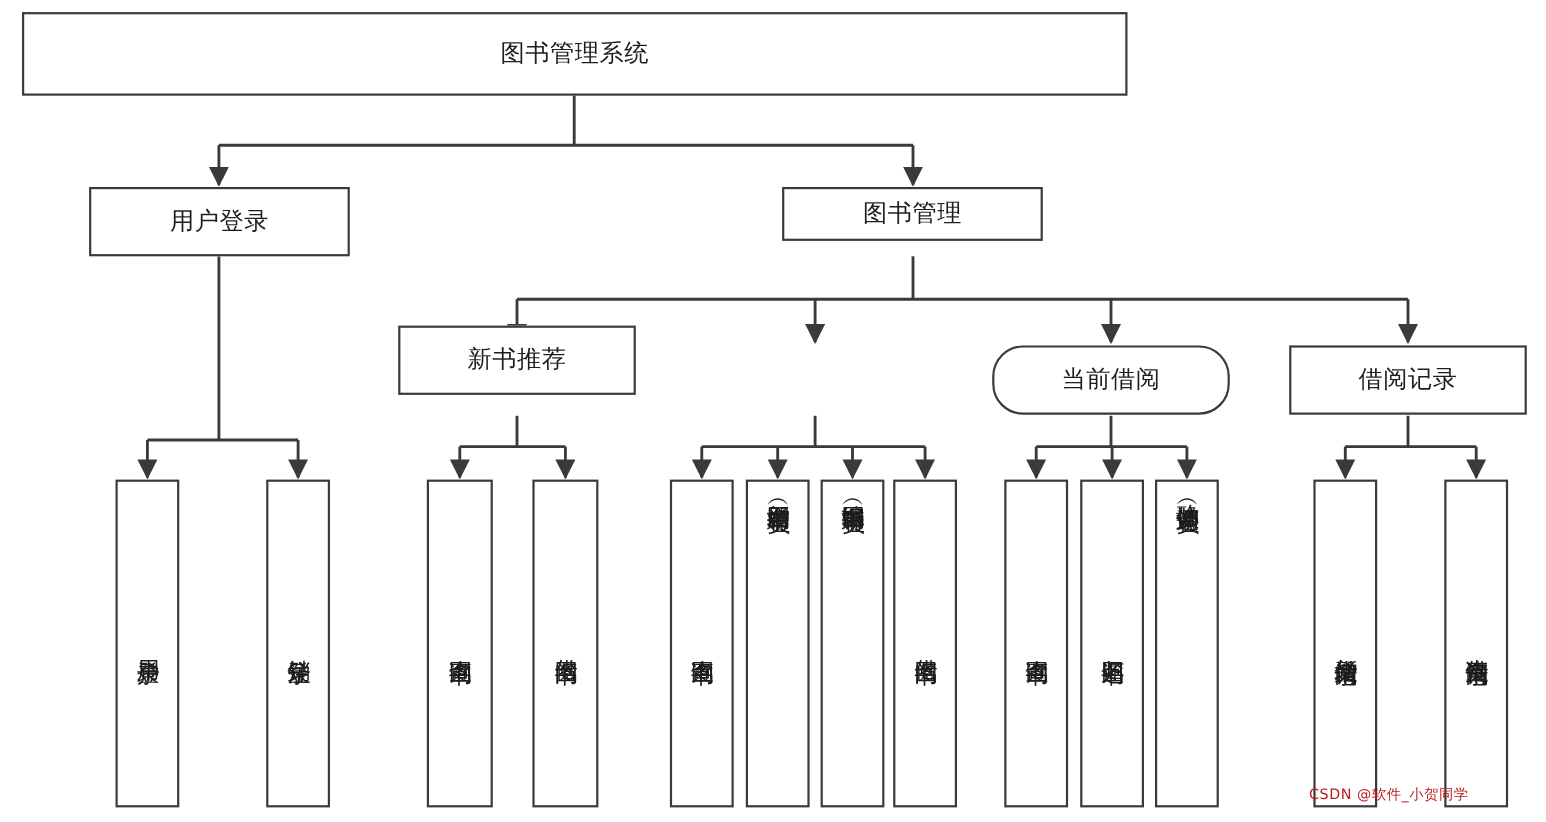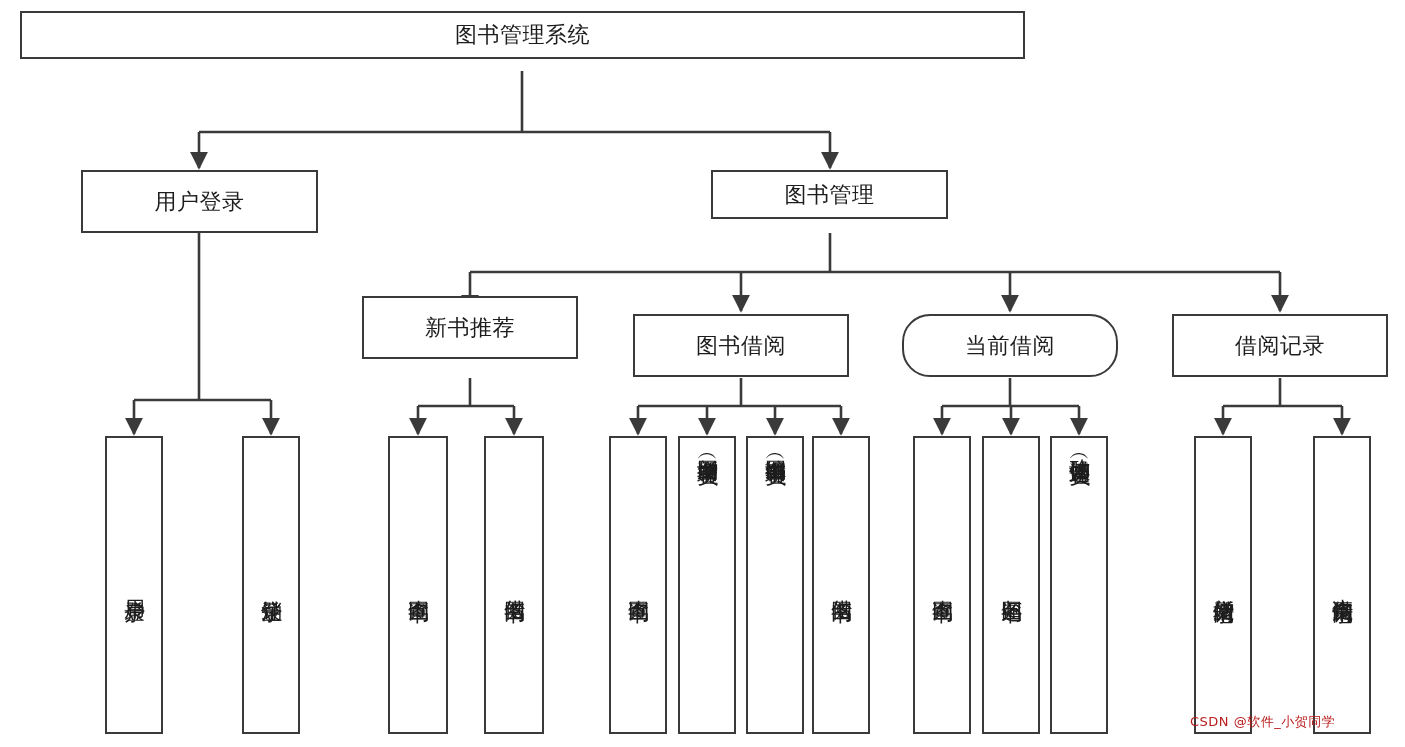--- a/index.html
+++ b/index.html
@@ -125,39 +125,36 @@
       <path d="M 1011 406 L 1011 434" marker-end="url(#arrow)"></path>
       <path d="M 1079 406 L 1079 434" marker-end="url(#arrow)"></path>
 
       <path d="M 1280 378 L 1280 406"></path>
       <path d="M 1223 406 L 1342 406"></path>
       <path d="M 1223 406 L 1223 434" marker-end="url(#arrow)"></path>
       <path d="M 1342 406 L 1342 434" marker-end="url(#arrow)"></path>
     </g>
   </svg>
 
-  <div class="node horiz" style="left:20px; top:11px; width:1005px; height:48px;">
+  <div class="node horiz" style="left:20px; top:11px; width:1005px; height:76px;">
     <span class="lbl">图书管理系统</span>
   </div>
 
   <div class="node horiz" style="left:81px; top:170px; width:237px; height:63px;">
     <span class="lbl">用户登录</span>
   </div>
 
   <div class="node horiz" style="left:711px; top:170px; width:237px; height:49px;">
     <span class="lbl">图书管理</span>
   </div>
 
   <div class="node horiz" style="left:362px; top:296px; width:216px; height:63px;">
     <span class="lbl">新书推荐</span>
   </div>
 
-  <div class="node horiz" style="left:633px; top:314px; width:216px; height:63px;">
-    <span class="lbl">图书借阅</span>
-  </div>
 
   <div class="node horiz" style="left:902px; top:314px; width:216px; height:63px;border-radius:28px;">
     <span class="lbl">当前借阅</span>
   </div>
 
   <div class="node horiz" style="left:1172px; top:314px; width:216px; height:63px;">
     <span class="lbl">借阅记录</span>
   </div>
 
   <div class="node vert mid" style="left:105px; top:436px; width:58px; height:298px;">

